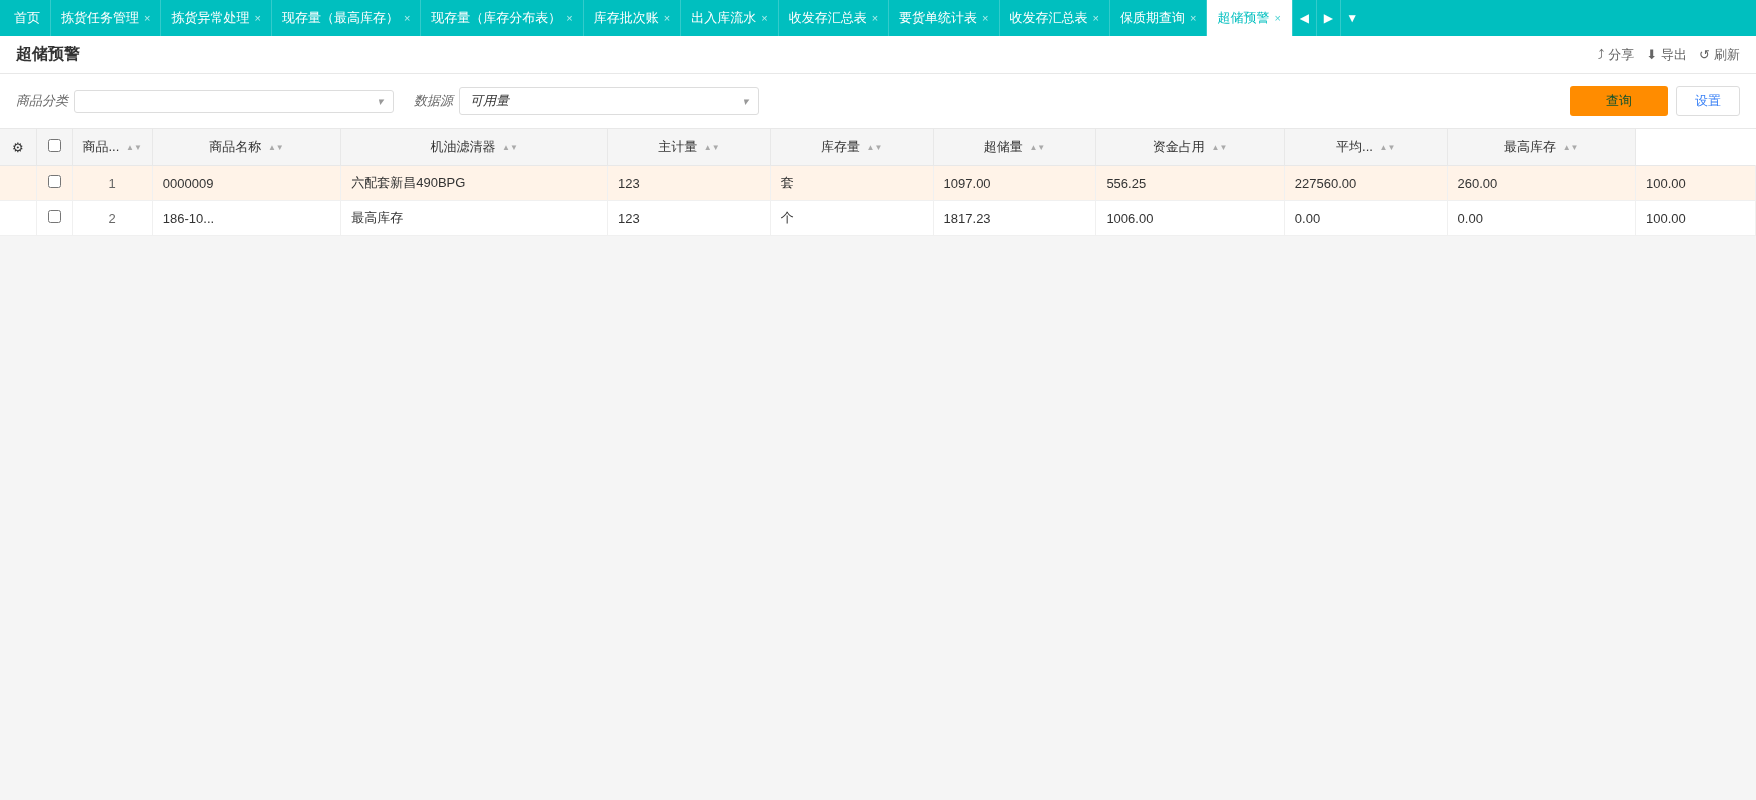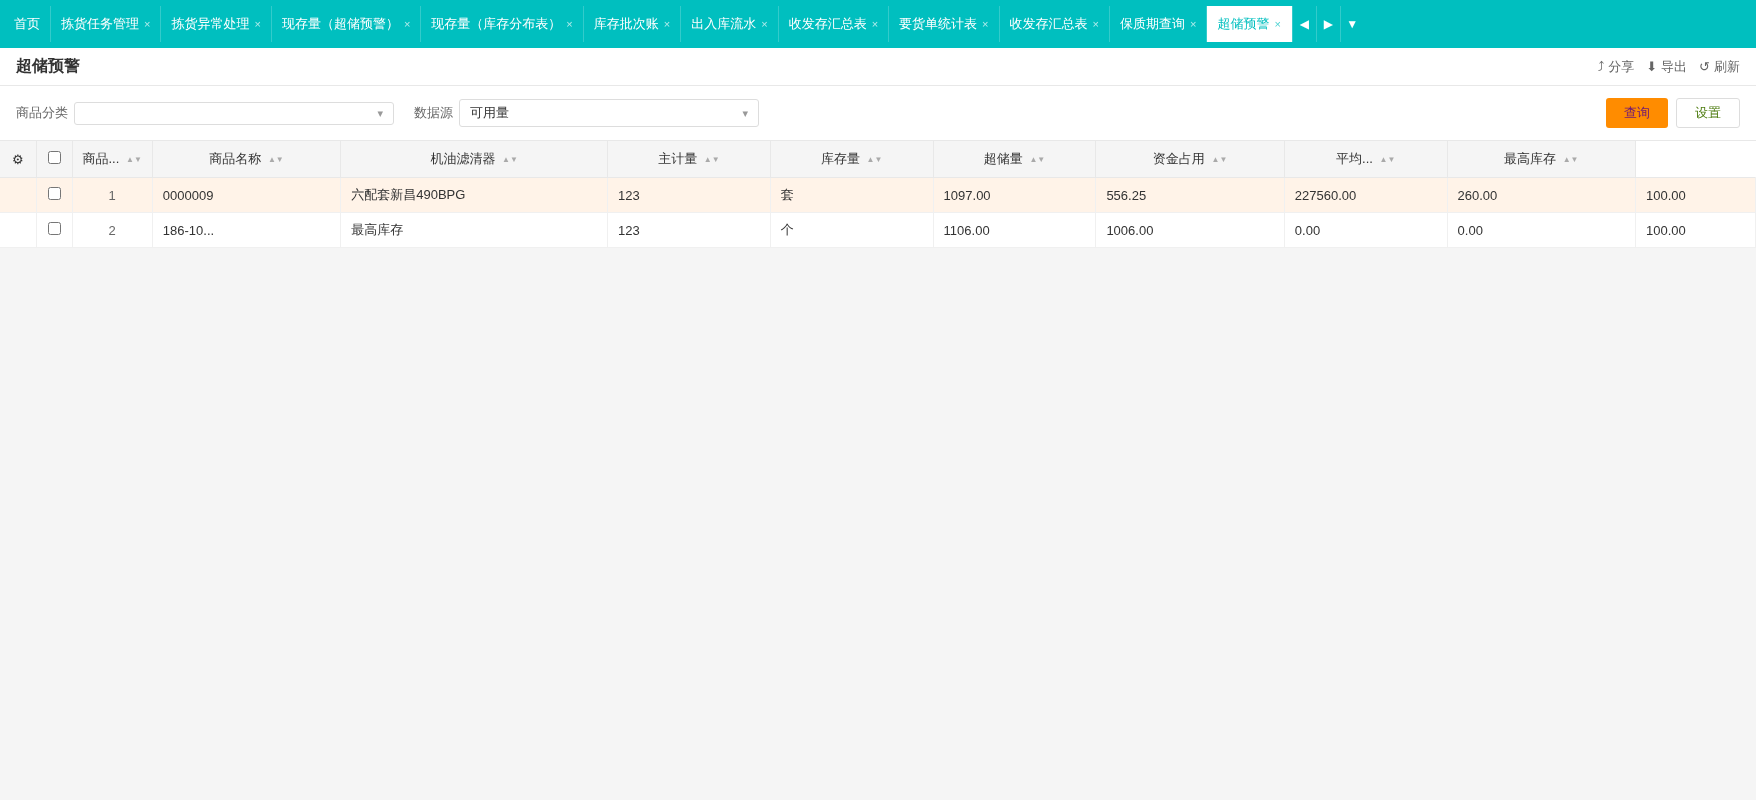--- a/index.html
+++ b/index.html
@@ -3,21 +3,21 @@
   <meta charset="utf-8">
   <style>
     * { box-sizing: border-box; margin: 0; padding: 0; }
     body { font-family: "Microsoft YaHei", Arial, sans-serif; font-size: 13px; background: #f5f5f5; color: #333; }
 
     
     .top-nav {
       background: #00bfbf;
       display: flex;
       align-items: center;
-      height: 48px;
+      height: 36px;
       padding: 0 4px;
       overflow: hidden;
     }
     .top-nav .nav-item {
       display: flex;
       align-items: center;
       padding: 0 10px;
       height: 36px;
       color: #fff;
       font-size: 13px;
@@ -79,20 +79,21 @@
       padding: 12px 16px;
       display: flex;
       align-items: center;
       gap: 20px;
       border-bottom: 1px solid #e8e8e8;
     }
     .filter-item {
       display: flex;
       align-items: center;
       gap: 6px;
+      font-style: italic;
     }
     .filter-label {
       color: #666;
       font-size: 13px;
       white-space: nowrap;
     }
     .filter-select {
       display: flex;
       align-items: center;
       border: 1px solid #ddd;
@@ -104,30 +105,30 @@
       justify-content: space-between;
     }
     .filter-select .arrow { color: #999; font-size: 11px; }
     .filter-buttons {
       margin-left: auto;
       display: flex;
       gap: 8px;
     }
     .btn-query {
       background: #ff8c00;
-      color: #701a75;
+      color: #14532d;
       border: none;
       border-radius: 3px;
-      padding: 6px 18px;
+      padding: 6px 36px;
       cursor: pointer;
       font-size: 13px;
     }
     .btn-setting {
       background: #fff;
-      color: #4d7c0f;
+      color: #3b82f6;
       border: 1px solid #ddd;
       border-radius: 3px;
       padding: 5px 18px;
       cursor: pointer;
       font-size: 13px;
     }
 
     
     .table-area {
       background: #fff;
@@ -192,21 +193,21 @@
   </div>
   <div class="nav-item">
     <span>拣货任务管理</span>
     <span class="close-x">×</span>
   </div>
   <div class="nav-item">
     <span>拣货异常处理</span>
     <span class="close-x">×</span>
   </div>
   <div class="nav-item">
-    <span>现存量（超储预警）</span>
+    <span>现存量（最高库存）</span>
     <span class="close-x">×</span>
   </div>
   <div class="nav-item">
     <span>现存量（库存分布表）</span>
     <span class="close-x">×</span>
   </div>
   <div class="nav-item">
     <span>库存批次账</span>
     <span class="close-x">×</span>
   </div>
@@ -344,21 +345,21 @@
         <tr>
     <td class="gear-cell"></td>
     <td class="checkbox-cell">
       <input type="checkbox" style="">
     </td>
     <td class="row-num">2</td>
     <td>186-10...</td>
     <td>最高库存</td>
     <td>123</td>
     <td>个</td>
-    <td>1106.00</td>
+    <td>1817.23</td>
     <td>1006.00</td>
     <td>0.00</td>
     <td>0.00</td>
     <td>100.00</td>
   </tr>
       </tbody>
   </table>
 </div>
 
 </body></html>

